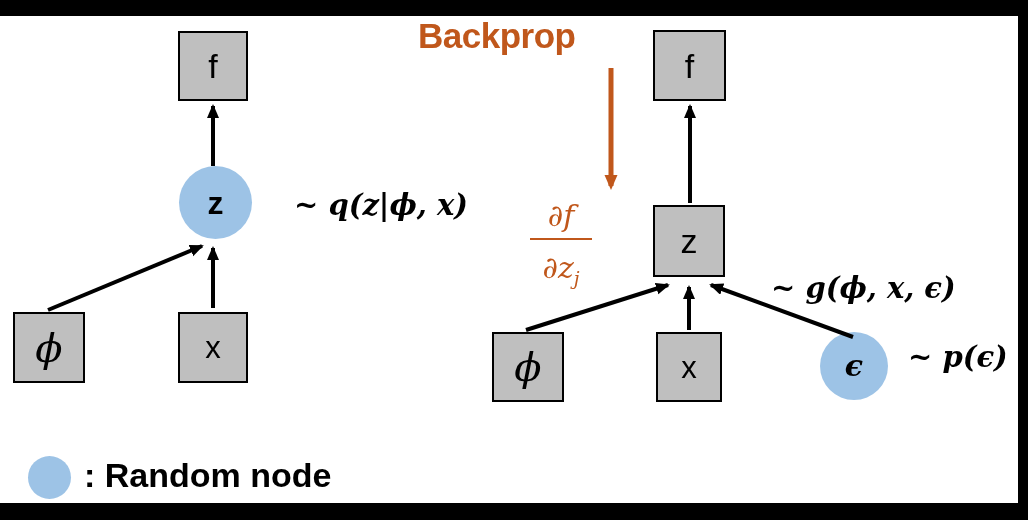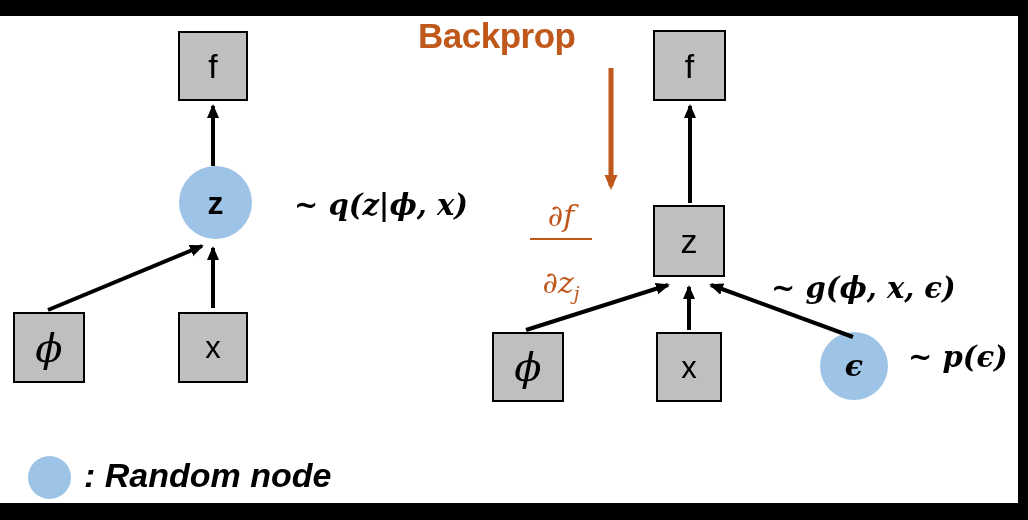--- a/index.html
+++ b/index.html
@@ -57,25 +57,25 @@
     position:absolute;left:527px;top:197px;width:68px;
     color:var(--orange);text-align:center;
     font-family:"DejaVu Serif",serif;font-style:italic;
     font-size:30px;line-height:1.25;
   }
   .frac .num{
     display:inline-block;min-width:54px;
     padding:0 4px 3px 4px;
     border-bottom:2.5px solid var(--orange);
   }
-  .frac .den{padding-top:9px;margin-top:15px;}
+  .frac .den{padding-top:9px;}
   .frac sub{font-size:0.62em;}
   .legend-label{
     position:absolute;left:84px;top:456px;white-space:nowrap;
-    font-size:34px;font-weight:700;color:#000;font-style:italic;
+    font-size:34px;font-weight:700;color:#000;
   }
   svg.edges{position:absolute;left:0;top:0;pointer-events:none;}
 </style>
 </head>
 <body>
 
 <div id="canvas">
   <div id="paper"></div>
 
   <div>

